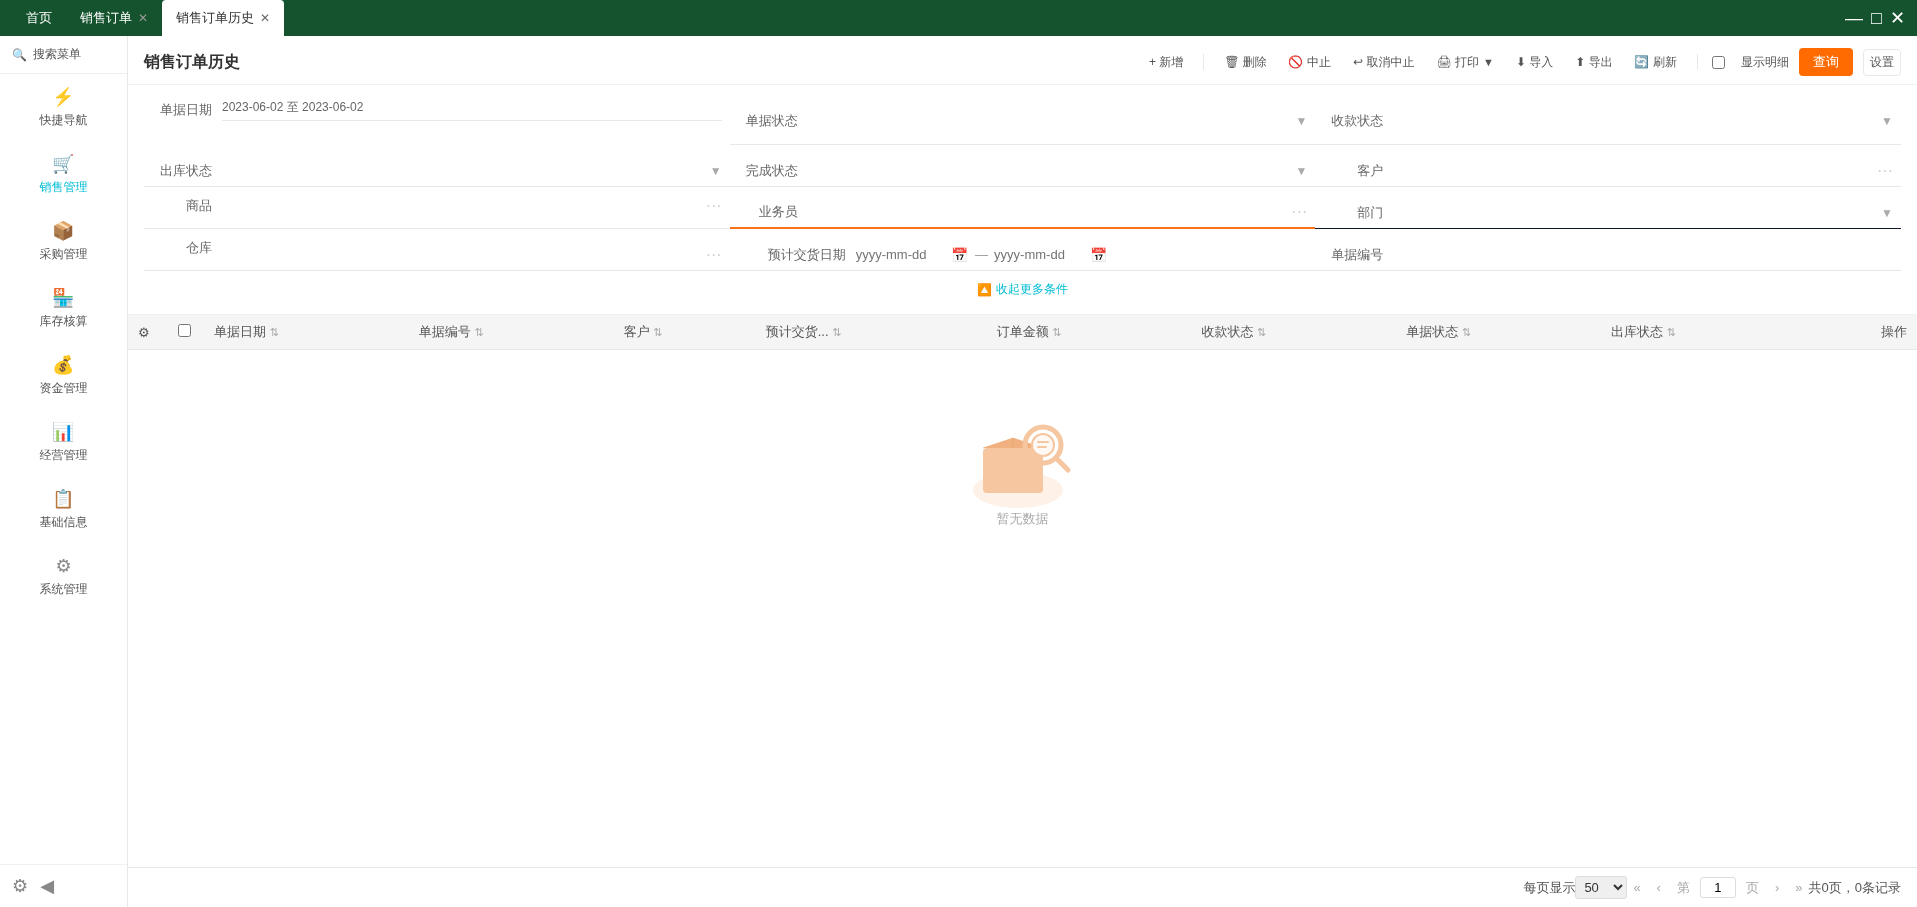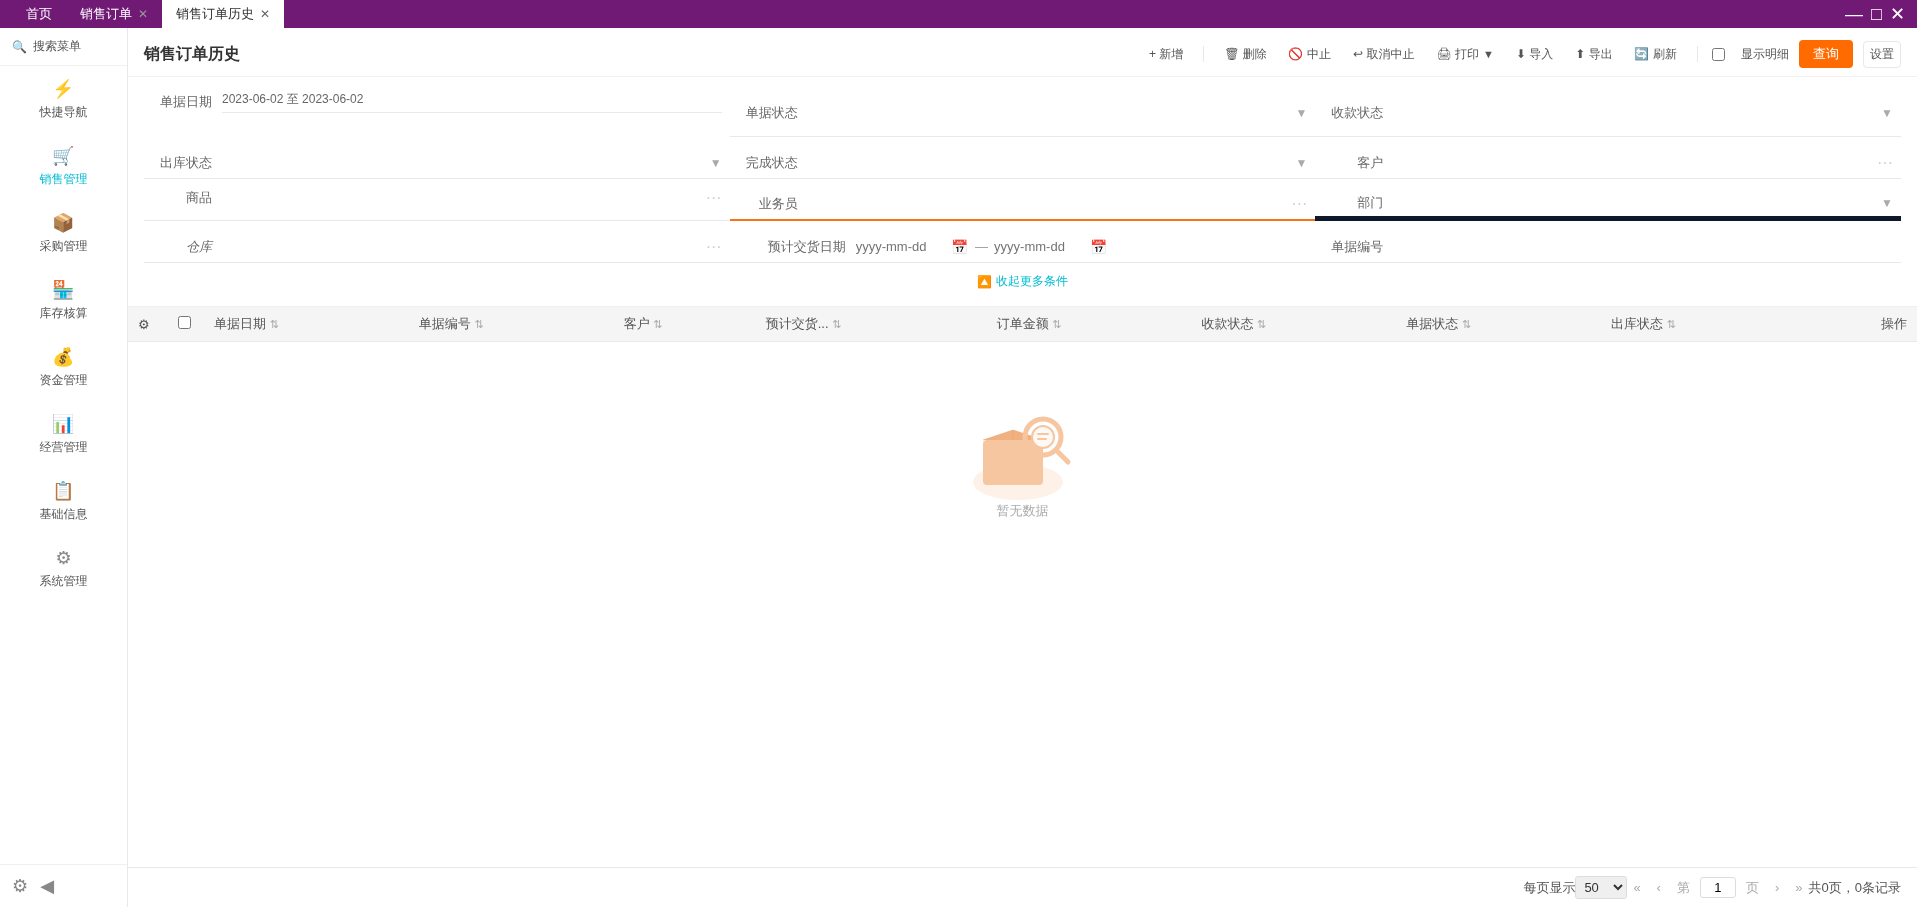--- a/index.html
+++ b/index.html
@@ -1,19 +1,19 @@
 <!DOCTYPE html>
 <html><head>
   <meta charset="utf-8">
   <style>
     * { box-sizing: border-box; margin: 0; padding: 0; }
     body { font-family: 'Microsoft YaHei', Arial, sans-serif; font-size: 13px; background: #f5f5f5; color: #333; display: flex; flex-direction: column; height: 907px; overflow: hidden; }
 
     
-    .top-bar { background: #701a75; height: 28px; display: flex; align-items: center; padding: 0 12px; flex-shrink: 0; }
+    .top-bar { background: #14532d; height: 36px; display: flex; align-items: center; padding: 0 12px; flex-shrink: 0; }
     .tab-item { display: flex; align-items: center; height: 36px; padding: 0 14px; color: #fff; font-size: 13px; cursor: pointer; position: relative; }
     .tab-item.home { background: transparent; }
     .tab-item.active { background: #fff; color: #333; border-radius: 4px 4px 0 0; }
     .tab-item .tab-close { margin-left: 6px; font-size: 12px; cursor: pointer; color: #999; }
     .tab-item.active .tab-close { color: #666; }
     .top-bar-right { margin-left: auto; display: flex; align-items: center; gap: 8px; color: #fff; }
     .top-bar-right span { font-size: 18px; cursor: pointer; }
 
     
     .main-layout { display: flex; flex: 1; overflow: hidden; }
@@ -246,31 +246,31 @@
             <span style="color:#ccc; font-size:16px;">···</span>
           </div>
         </div>
         <div style="display: flex; align-items: center; padding: 0 8px; border-bottom: 2px solid #f97316; min-height: 32px;">
           <span class="filter-cell-label">业务员</span>
           <div class="filter-cell-content">
             <span style="color:#999; font-size:13px;"></span>
             <span style="color:#ccc; font-size:16px;">···</span>
           </div>
         </div>
-        <div style="display: flex; align-items: center; padding: 0 8px; border-bottom: 5px solid #0f172a; min-height: 32px;">
+        <div style="display: flex; align-items: center; padding: 0 8px; border-bottom: 1px solid #0f172a; min-height: 32px;">
           <span class="filter-cell-label">部门</span>
           <div class="filter-cell-content">
             <span style="color:#999; font-size:13px;"></span>
             <span style="color:#aaa; font-size:12px;">▼</span>
           </div>
         </div>
       </div>
 
       <div style="display: grid; grid-template-columns: 1fr 1fr 1fr; margin-bottom: 6px;">
-        <div style="display: flex; align-items: center; padding: 0 8px; border-bottom: 1px solid #e8e8e8; min-height: 32px; font-style: italic;">
+        <div style="display: flex; padding: 0 8px; border-bottom: 1px solid #e8e8e8; min-height: 32px;">
           <span class="filter-cell-label">仓库</span>
           <div class="filter-cell-content">
             <span style="color:#999; font-size:13px;"></span>
             <span style="color:#ccc; font-size:16px;">···</span>
           </div>
         </div>
         <div style="display: flex; align-items: center; padding: 0 8px; border-bottom: 1px solid #e8e8e8; min-height: 32px;">
           <span class="filter-cell-label" style="width:90px;margin-left:28px;">预计交货日期</span>
           <div class="filter-cell-content">
             <div class="date-range-input">

